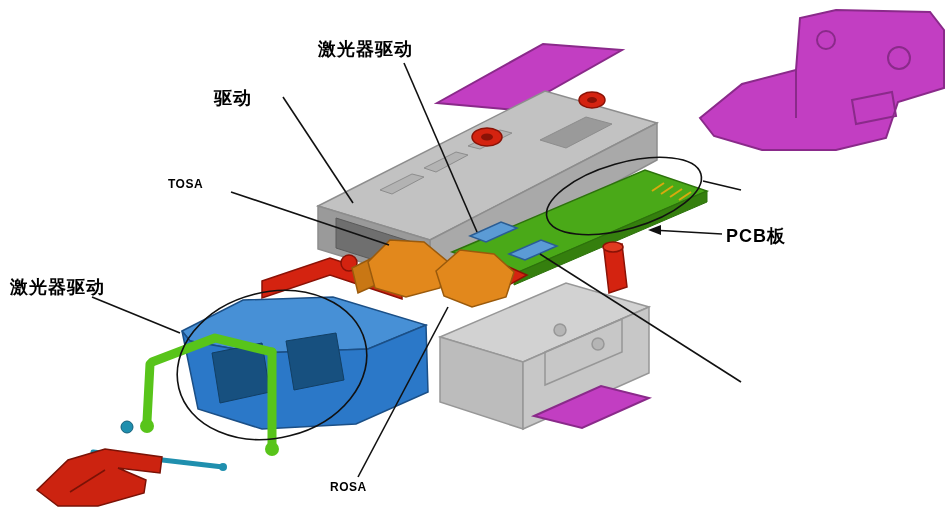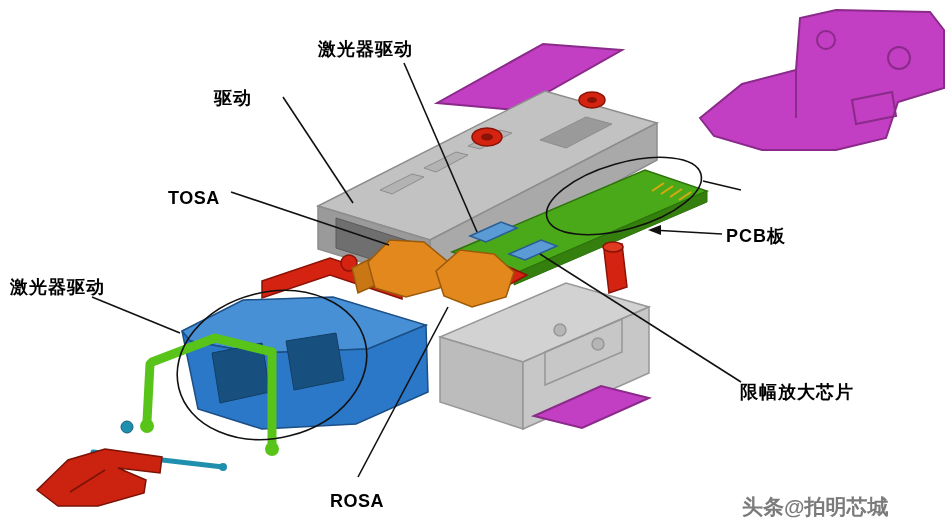--- a/index.html
+++ b/index.html
@@ -12,21 +12,21 @@
   }
   .diagram-svg{position:absolute;left:0;top:0;}
   .label{
     position:absolute;
     color:#000;
     font-weight:bold;
     font-size:18px;
     white-space:nowrap;
     letter-spacing:1px;
   }
-  .label-latin{font-size:18px;letter-spacing:0.5px;margin-top:11px;}
+  .label-latin{font-size:12px;letter-spacing:0.5px;}
   .watermark{
     position:absolute;
     color:#7b7b7b;
     font-size:21px;
     font-weight:bold;
     white-space:nowrap;
   }
 </style>
 </head>
 <body>
@@ -146,19 +146,17 @@
 
   <div class="label" style="left:214px;top:75px;margin-top:11px;">驱动</div>
 
   <div class="label label-latin" style="left:168px;top:177px;">TOSA</div>
 
   <div class="label" style="left:10px;top:275px;">激光器驱动</div>
 
 
   <div class="label" style="left:726px;top:224px;">PCB板</div>
 
-  <div class="label" style="left:740px;top:380px;">限幅放大芯片</div>
 
   <div class="label label-latin" style="left:330px;top:480px;">ROSA</div>
 
-  <div class="watermark" style="left:742px;top:493px;">头条@拍明芯城</div>
 
 </div>
 
 </body></html>

